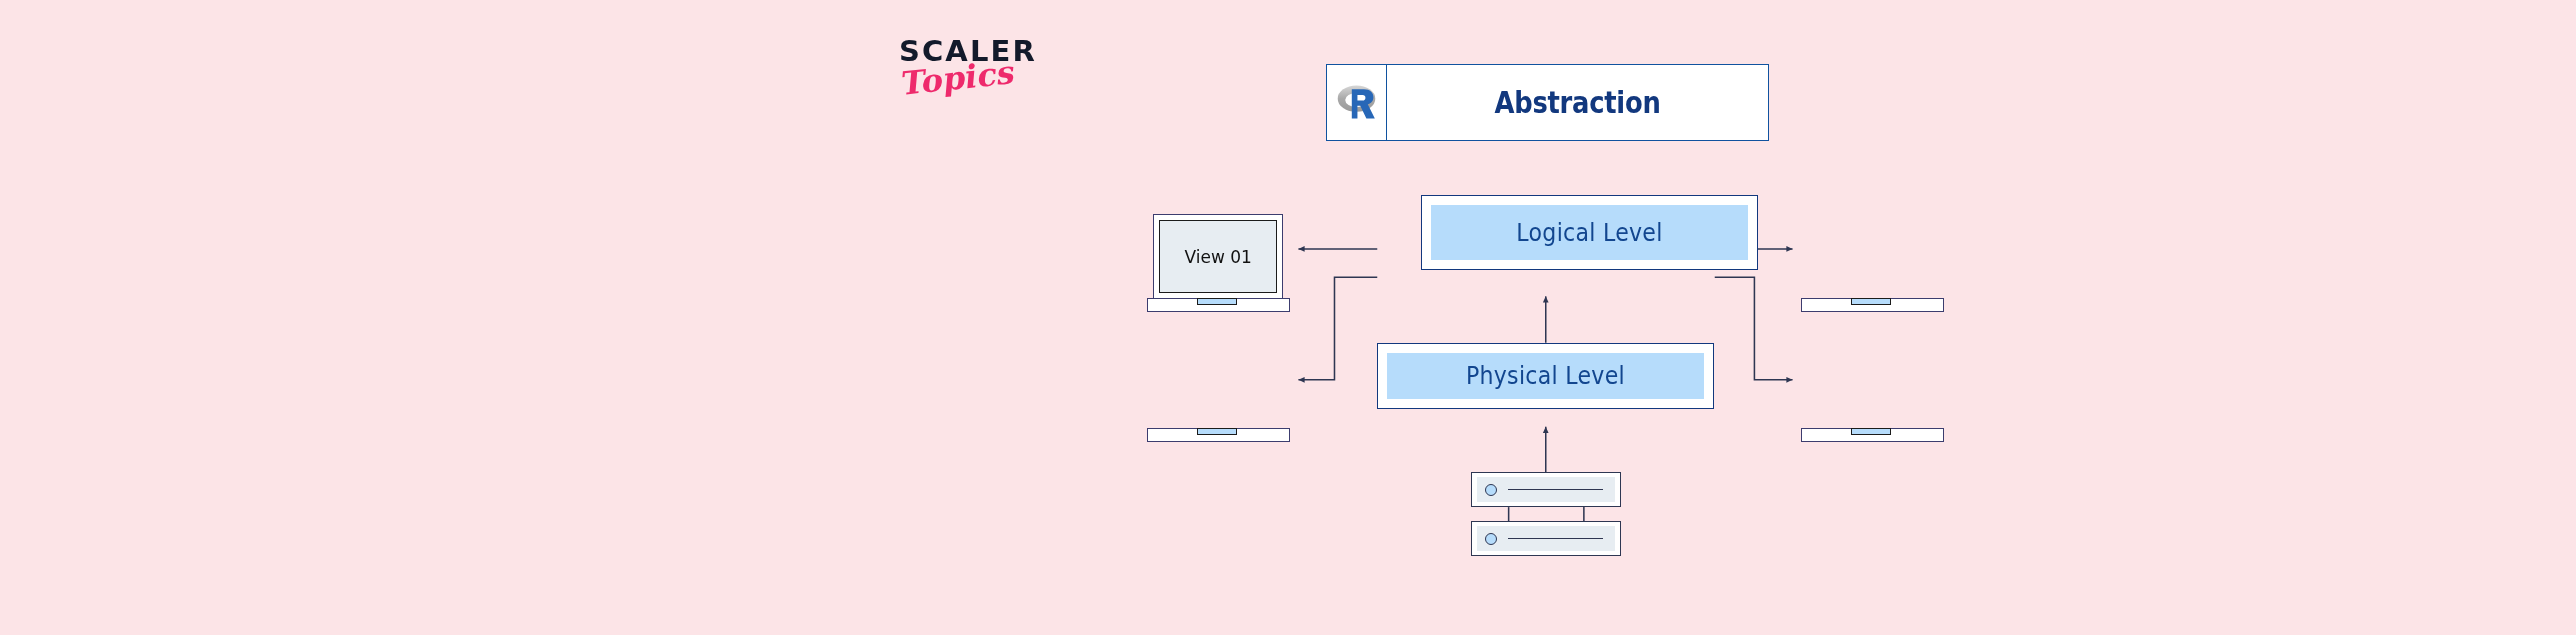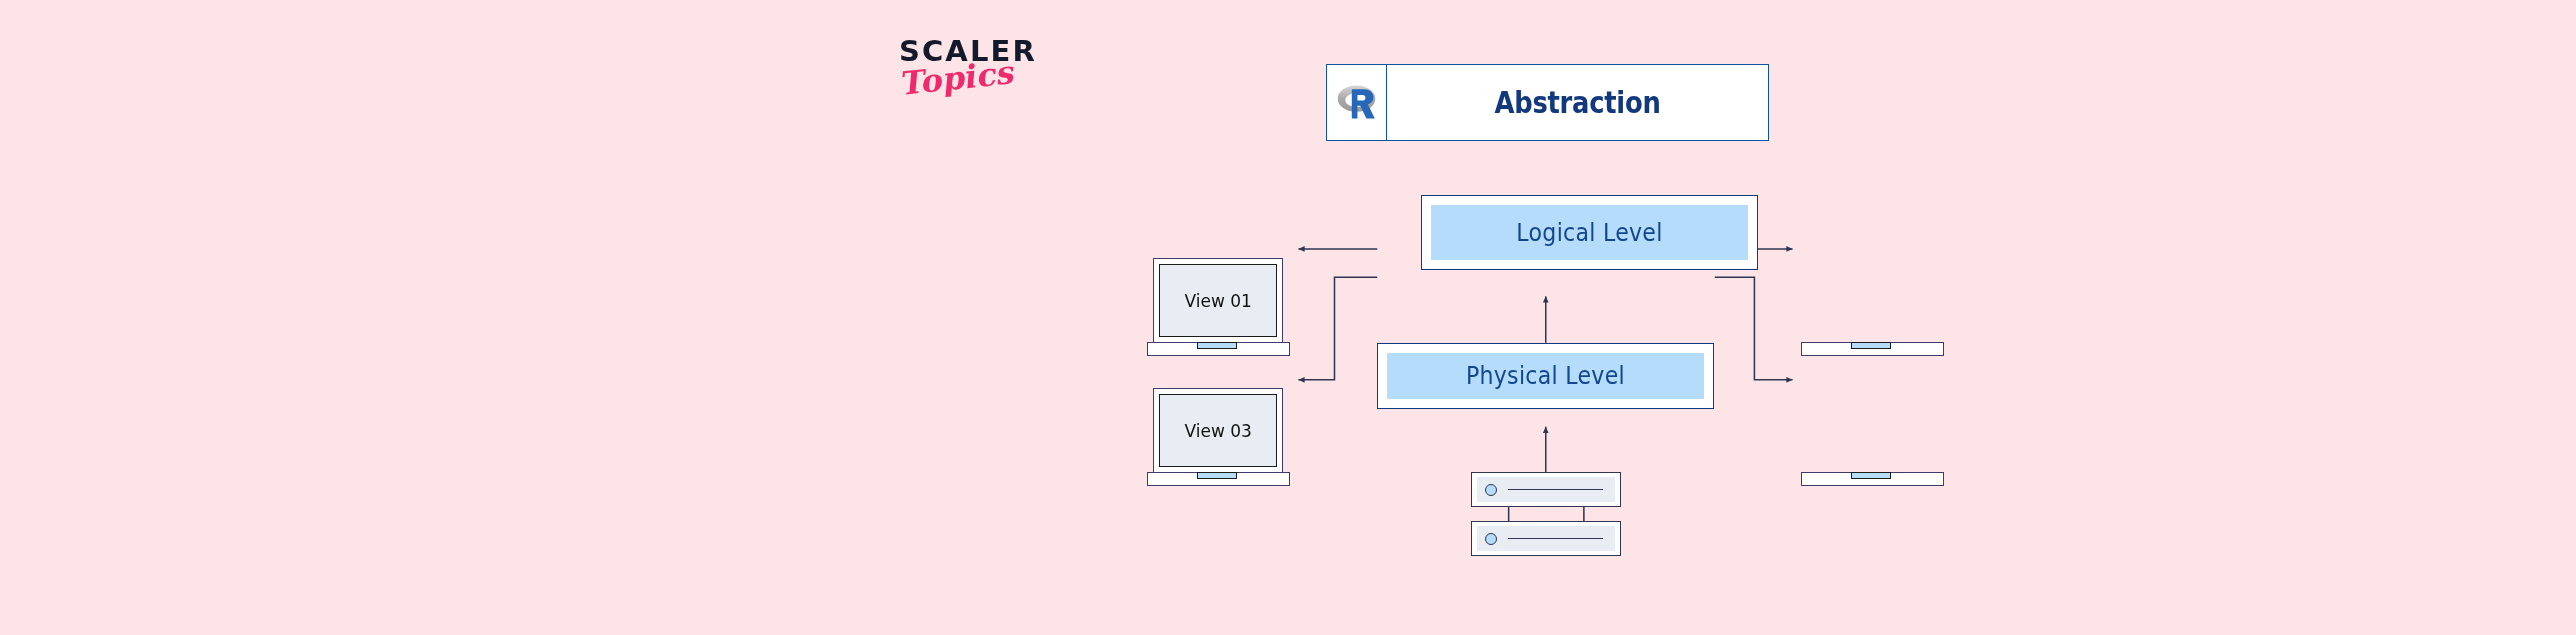--- a/index.html
+++ b/index.html
@@ -118,21 +118,21 @@
     font-size: 24px;
     color: #12468f;
     letter-spacing: 0.3px;
     transform: scaleX(0.92);
     white-space: nowrap;
   }
   #box-logical  { left: 1377px; top: 195px; width: 337px; height: 75px; margin-left: 44px; }
   #box-physical { left: 1377px; top: 343px; width: 337px; height: 66px; }
 
   
-  .laptop { position: absolute; margin-top: 44px; }
+  .laptop { position: absolute; }
   .laptop .lid {
     position: absolute;
     left: 6.2px;
     top: 0;
     width: 130px;
     height: 85px;
     box-sizing: border-box;
     border: 1.5px solid #3c3c6e;
     background: #ffffff;
     padding: 5.2px;
@@ -297,25 +297,20 @@
   <div class="base"></div>
   <div class="trackpad"></div>
 </div>
 
 <div class="laptop" id="view-02">
   <div class="base"></div>
   <div class="trackpad"></div>
 </div>
 
 <div class="laptop" id="view-03">
-  <div class="lid">
-    <div class="screen">
-      <span class="screen-label">View 03</span>
-    </div>
-  </div>
   <div class="base"></div>
   <div class="trackpad"></div>
 </div>
 
 <div class="laptop" id="view-04">
   <div class="base"></div>
   <div class="trackpad"></div>
 </div>
 
 <div class="server-unit" id="server-top">

